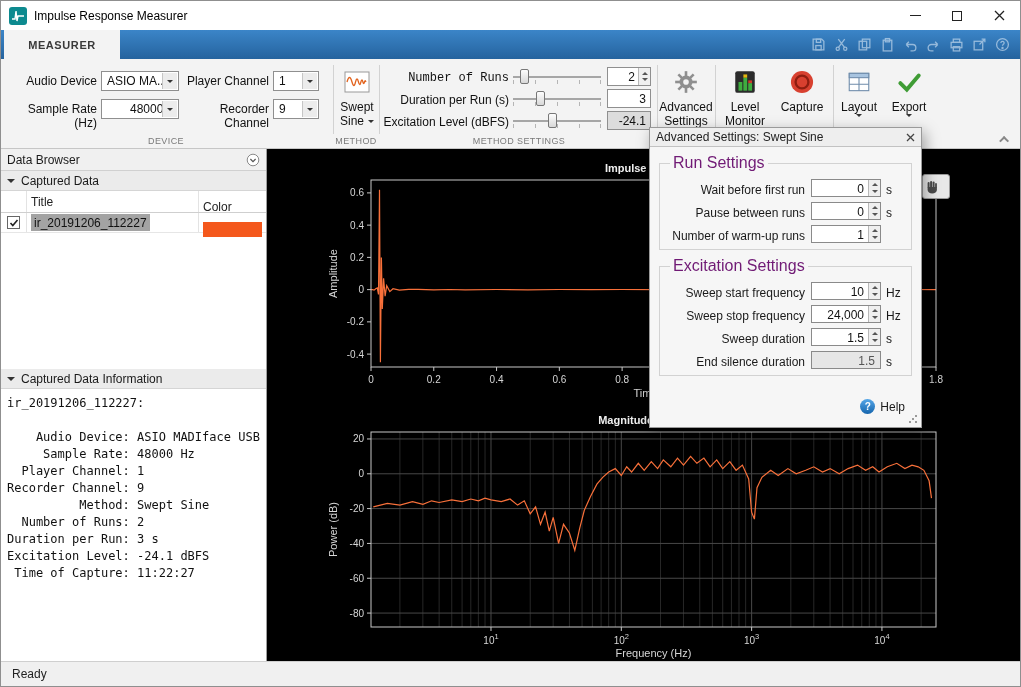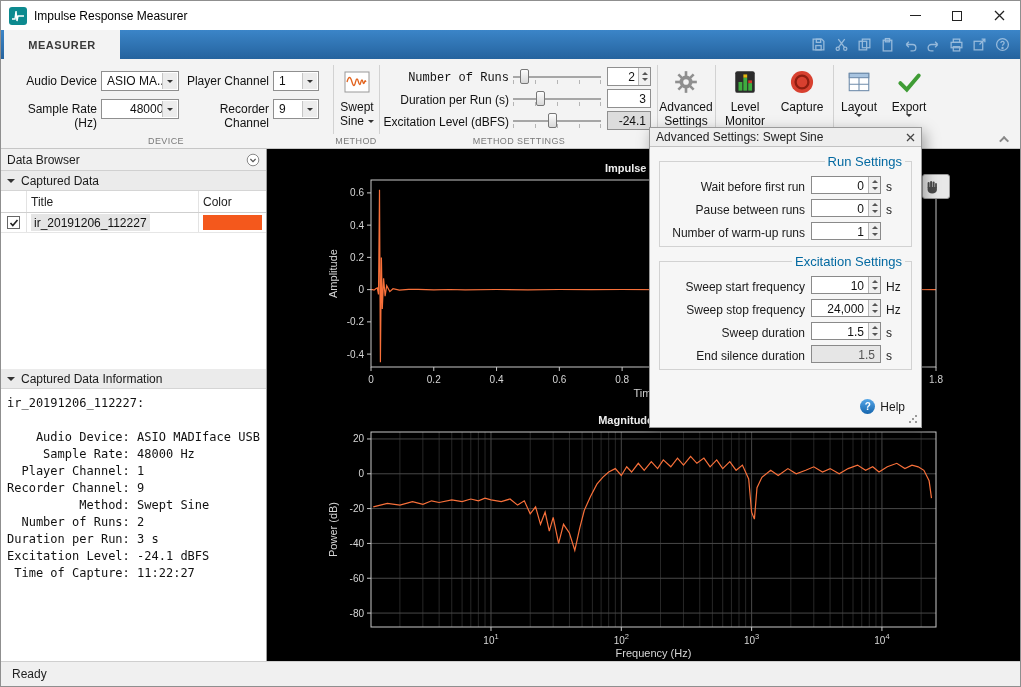--- a/index.html
+++ b/index.html
@@ -53,42 +53,42 @@
 
   
   .left-panel{position:absolute;left:0;top:148px;width:266px;bottom:25px;background:#fff;border-right:1px solid #9e9e9e;}
   .panel-header{position:absolute;left:0;right:0;top:0;height:22px;background:#f0f0f0;border-bottom:1px solid #d0d0d0;display:flex;align-items:center;padding:0 6px;font-size:12px;color:#1a1a1a;}
   .panel-header .spacer{flex:1;}
   .section-header{position:absolute;left:0;right:0;height:20px;background:#ebebeb;border-bottom:1px solid #d5d5d5;display:flex;align-items:center;gap:6px;padding:0 6px;font-size:12px;color:#1a1a1a;}
   .tbl-header{position:absolute;left:0;right:0;top:42px;height:22px;border-bottom:1px solid #cfcfcf;font-size:12px;color:#222;}
   .tbl-row{position:absolute;left:0;right:0;top:64px;height:20px;border-bottom:1px solid #e6e6e6;font-size:12px;color:#111;}
   .col-check{position:absolute;left:0;top:0;bottom:0;width:26px;border-right:1px solid #e3e3e3;display:flex;align-items:center;justify-content:center;}
   .col-title{position:absolute;left:26px;top:0;bottom:0;width:172px;border-right:1px solid #e3e3e3;display:flex;align-items:center;padding:0 4px;overflow:hidden;}
-  .col-color{position:absolute;left:198px;top:0;bottom:0;right:0;display:flex;align-items:center;padding:5px 4px;}
-  .title-sel{background:#e5e5e5;align-self:stretch;display:flex;align-items:center;padding:0 3px;margin:1px 0;}
+  .col-color{position:absolute;left:198px;top:0;bottom:0;right:0;display:flex;align-items:center;padding:16px 4px;}
+  .title-sel{background:#a3a3a3;align-self:stretch;display:flex;align-items:center;padding:0 3px;margin:1px 0;}
   .swatch{width:60px;height:15px;}
   .checkbox{width:13px;height:13px;background:#fff;border:1px solid #666;display:flex;align-items:center;justify-content:center;}
   .info-pre{position:absolute;left:6px;top:246px;right:2px;bottom:2px;font-family:"DejaVu Sans Mono","Liberation Mono",monospace;font-size:12px;line-height:17px;color:#111;white-space:pre;overflow:hidden;}
 
   
   .plot-area{position:absolute;left:266px;top:148px;right:0;bottom:25px;background:#000;}
   .plot-area svg{display:block;position:absolute;left:0;}
   #chart-impulse{top:0;}
   #chart-magnitude{top:258px;}
   .pan-btn{position:absolute;left:655px;top:25px;width:28px;height:25px;background:#e8e8e8;border:1px solid #9a9a9a;border-radius:3px;display:flex;align-items:center;justify-content:center;}
 
   
   .statusbar{position:absolute;left:0;right:0;bottom:0;height:25px;background:#f0f0f0;border-top:1px solid #cfcfcf;display:flex;align-items:center;padding-left:11px;font-size:12px;color:#222;}
 
   
   .dialog{position:absolute;left:648px;top:126px;width:273px;height:301px;background:#f6f6f6;border:1px solid #9a9a9a;box-shadow:3px 5px 14px rgba(0,0,0,.35);z-index:50;}
   .dialog-titlebar{height:19px;background:#eeeeee;border-bottom:1px solid #c2c2c2;display:flex;align-items:center;padding:0 6px;font-size:12px;color:#222;}
   .dialog-titlebar .spacer{flex:1;}
   .dlg-group{margin:7px 9px 0;border:1px solid #d2d2d2;padding:2px 8px 6px;background:#f6f6f6;}
-  .dlg-group legend{font-size:13px;color:#0369a1;padding:0 3px;margin-left:2px;text-align:right;}
+  .dlg-group legend{font-size:16px;color:#701a75;padding:0 3px;margin-left:2px;}
   .drow{display:flex;align-items:flex-end;height:23px;}
   .dlabel{flex:1;text-align:right;font-size:12px;color:#1a1a1a;margin-right:6px;white-space:nowrap;}
   .numfield{position:relative;width:70px;height:18px;background:#fff;border:1px solid #8a8a8a;flex:0 0 auto;font-size:12px;color:#111;}
   .numfield .numval{position:absolute;right:16px;top:2px;}
   .numfield.plain .numval{right:5px;}
   .numfield.disabled{background:#e6e6e6;color:#555;}
   .unit{width:17px;margin-left:5px;font-size:12px;color:#1a1a1a;}
   .help-row{position:absolute;right:16px;bottom:13px;display:flex;align-items:center;gap:5px;font-size:12px;color:#1a1a1a;}
   .help-icon{width:15px;height:15px;border-radius:50%;background:linear-gradient(#56a7e8,#1565ad);color:#fff;font-size:10px;font-weight:bold;display:flex;align-items:center;justify-content:center;}
   .grip{position:absolute;right:4px;bottom:4px;width:2px;height:2px;background:#9a9a9a;box-shadow:0 -6px #9a9a9a,-6px 0 #9a9a9a,-3px -3px #9a9a9a;}

